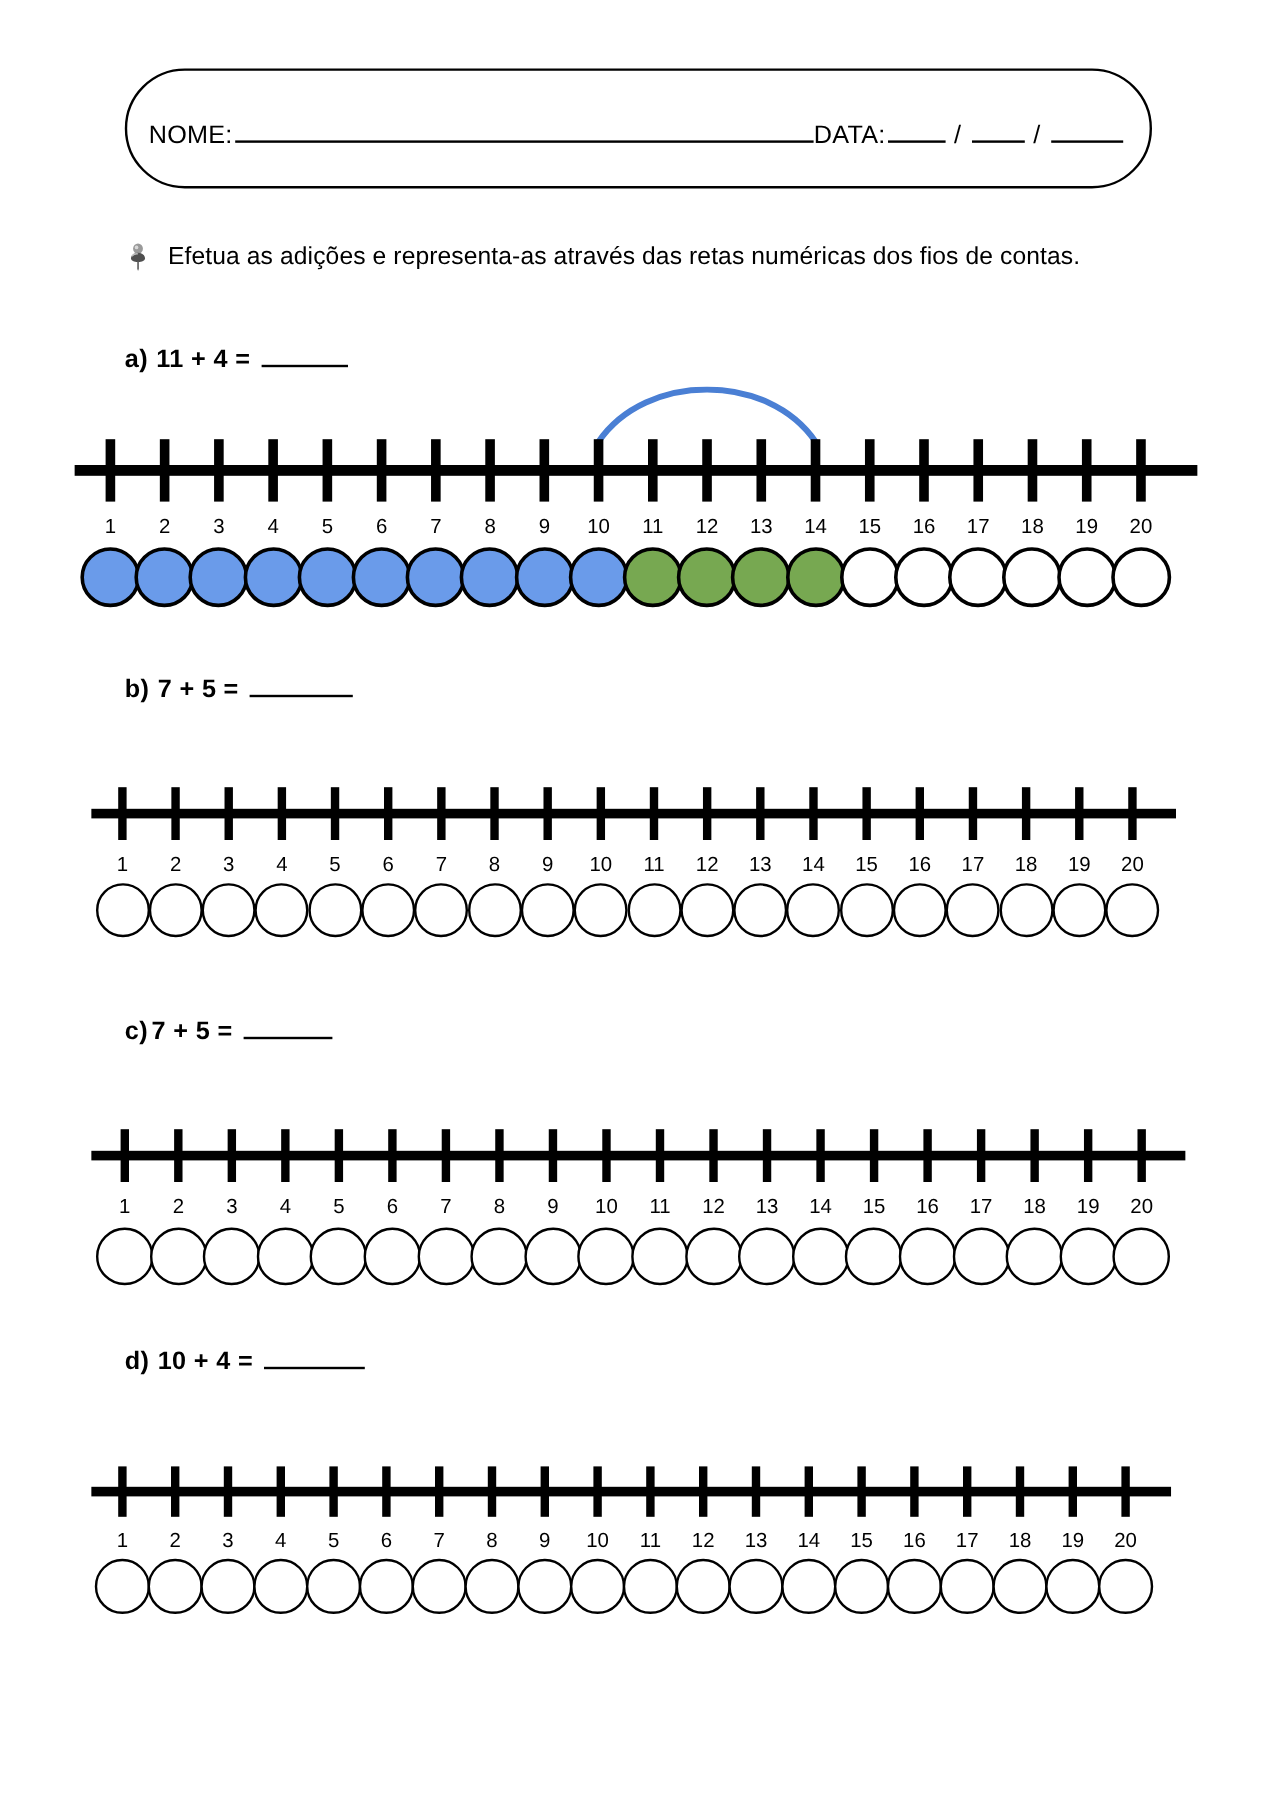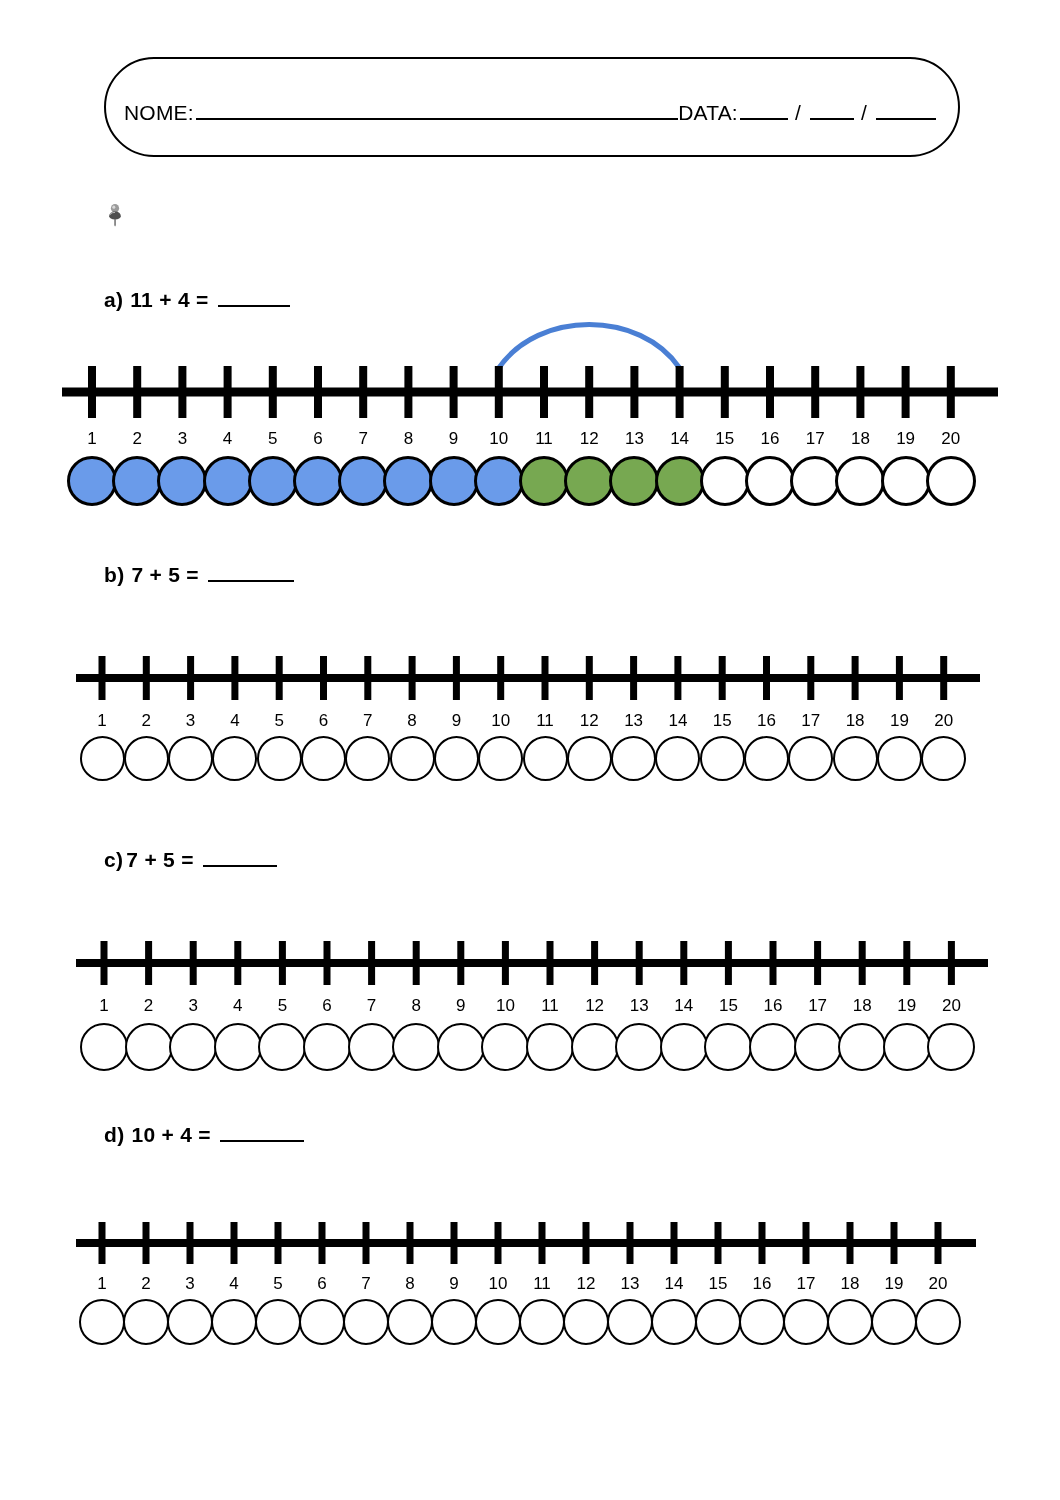--- a/index.html
+++ b/index.html
@@ -148,21 +148,21 @@
   <div class="instruction">
     <span class="pin-icon">
       <svg viewBox="0 0 22 24" width="22" height="24" aria-hidden="true">
         <ellipse cx="11" cy="5.2" rx="4.1" ry="4.3" fill="#9a9a9a"></ellipse>
         <ellipse cx="9.8" cy="4.2" rx="1.5" ry="1.6" fill="#d8d8d8"></ellipse>
         <path d="M5.2 13.3 C5.2 10.6 7.6 8.6 11 8.6 C14.4 8.6 16.8 10.6 16.8 13.3 C16.8 15.4 14.4 16.4 11 16.4 C7.6 16.4 5.2 15.4 5.2 13.3 Z" fill="#4f4f4f"></path>
         <path d="M6.3 11.2 C7.1 10 8.9 9.4 10.6 9.5" stroke="#bdbdbd" stroke-width="1.1" fill="none" stroke-linecap="round"></path>
         <rect x="10.3" y="16.1" width="1.5" height="6.2" fill="#6d6d6d"></rect>
         <path d="M10.3 22.3 L11.05 23.6 L11.8 22.3 Z" fill="#5a5a5a"></path>
       </svg>
-    </span>
+    </span><span>Efetua as adições e representa-as através das retas numéricas dos fios de contas.</span>
   </div>
 
   <div class="ex-label" style="left:104px; top:288px;">
     <span>a)</span>
     <span style="width:7px;display:inline-block;"></span>
     <span>11 + 4 =</span>
     <span class="blank" style="width:72px;"></span>
   </div>
 
   <div class="nl-block" id="nl-a" style="left:62px; top:322px; width:936px; height:200px;">

